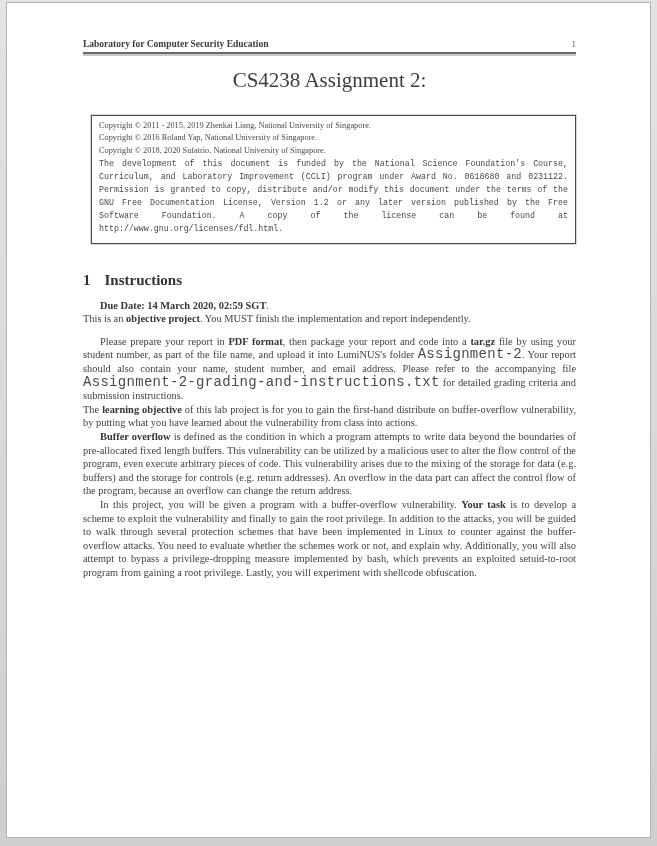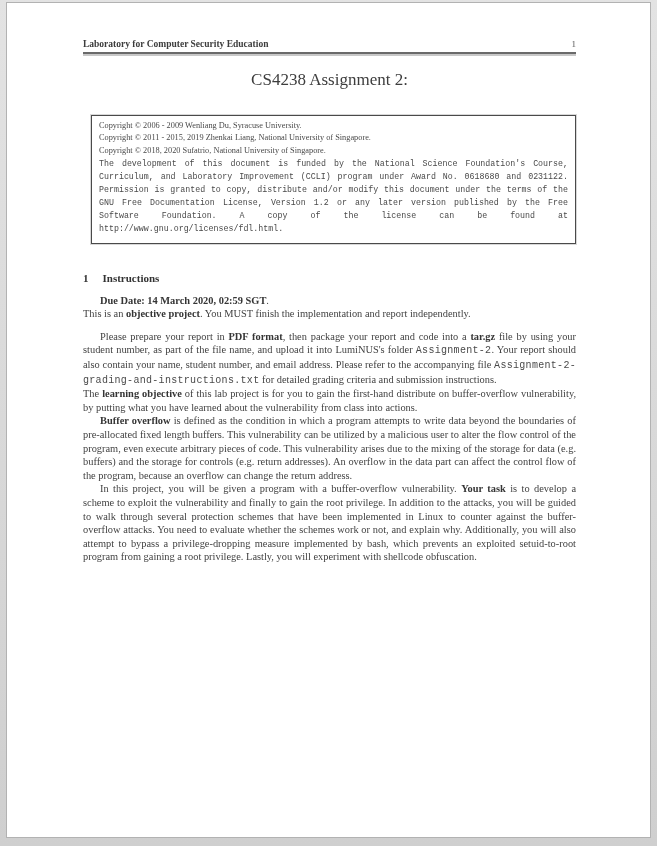--- a/index.html
+++ b/index.html
@@ -35,55 +35,55 @@
   }
   .header-page { font-weight: normal; font-size: 9px; color: #555; }
   .header-rule {
     height: 2px;
     background: #6a6a6a;
     box-shadow: 0 2px 0 #c8c8c8;
   }
   .doc-title {
     margin-top: 17px;
     text-align: center;
-    font-size: 17px;
+    font-size: 21px;
     line-height: 18.5px;
     color: #3d3d3d;
   }
   .copyright-box {
     margin-top: 25px;
     margin-left: 8px;
     border: 1px solid #4a4a4a;
     outline: 1px solid #d8d8d8;
     padding: 4px 7px 7px 7px;
     font-size: 8.3px;
     line-height: 12.9px;
     color: #494949;
   }
   .copyright-body { text-align: justify; font-family: Liberation Mono, monospace; }
   .sec-heading {
-    font-size: 11px;
+    font-size: 15px;
     font-weight: bold;
     color: #333333;
     margin: 28px 0 10px 0;
   }
   .sec-num { margin-right: 14px; }
   .para {
     margin: 0;
     font-size: 10.4px;
     line-height: 13.6px;
     text-align: justify;
     color: #424242;
   }
   .para.indent { text-indent: 17px; }
   .para.gap { margin-top: 9px; }
   .b { font-weight: bold; color: #353535; }
   .m {
     font-family: "Liberation Mono", "DejaVu Sans Mono", monospace;
-    font-size: 10px;
+    font-size: 14px;
     letter-spacing: 0.3px;
     color: #4a4a4a;
   }
 </style>
 </head>
 <body>
 
 <div class="canvas">
   <div class="page">
 
@@ -92,22 +92,22 @@
       <span class="header-page">1</span>
     </div>
     <div class="header-rule"></div>
 
     <div class="doc-title">
       <div>CS4238 Assignment 2:</div>
     </div>
 
     <div class="copyright-box">
       <div id="credits">
-          <div>Copyright © 2006 - 2009 Wenliang Du, Syracuse University.</div>
           <div>Copyright © 2011 - 2015, 2019 Zhenkai Liang, National University of Singapore.</div>
+          <div>Copyright © 2016 Roland Yap, National University of Singapore.</div>
           <div>Copyright © 2018, 2020 Sufatrio, National University of Singapore.</div>
         </div>
       <div class="copyright-body">The development of this document is funded by the National Science Foundation's Course, Curriculum, and Laboratory Improvement (CCLI) program under Award No. 0618680 and 0231122. Permission is granted to copy, distribute and/or modify this document under the terms of the GNU Free Documentation License, Version 1.2 or any later version published by the Free Software Foundation. A copy of the license can be found at http://www.gnu.org/licenses/fdl.html.</div>
     </div>
 
     <div id="sections">
         <div class="sec-heading"><span class="sec-num">1</span><span>Instructions</span></div>
         <p class="para indent"><span class="b">Due Date: 14 March 2020, 02:59 SGT</span><span>.</span><br><span>This is an </span><span class="b">objective project</span><span>. You MUST finish the implementation and report independently.</span></p>
         <p class="para indent gap"><span>Please prepare your report in </span><span class="b">PDF format</span><span>, then package your report and code into a </span><span class="b">tar.gz</span><span> file by using your student number, as part of the file name, and upload it into LumiNUS's folder </span><span class="m">Assignment-2</span><span>. Your report should also contain your name, student number, and email address. Please refer to the accompanying file </span><span class="m">Assignment-2-grading-and-instructions.txt</span><span> for detailed grading criteria and submission instructions.</span></p>
         <p class="para"><span>The </span><span class="b">learning objective</span><span> of this lab project is for you to gain the first-hand distribute on buffer-overflow vulnerability, by putting what you have learned about the vulnerability from class into actions.</span></p>

